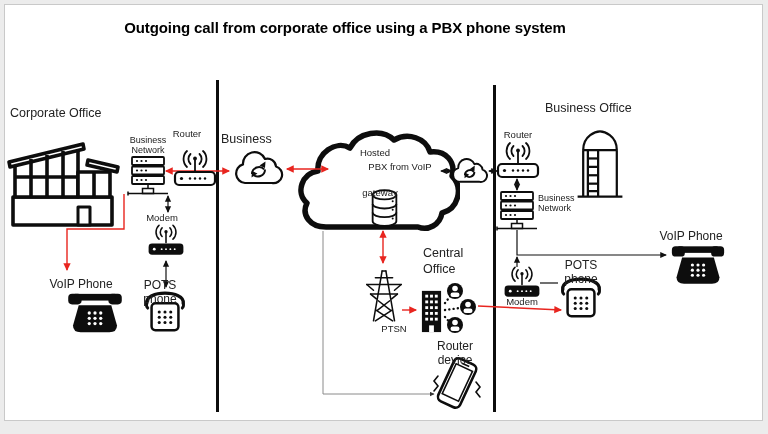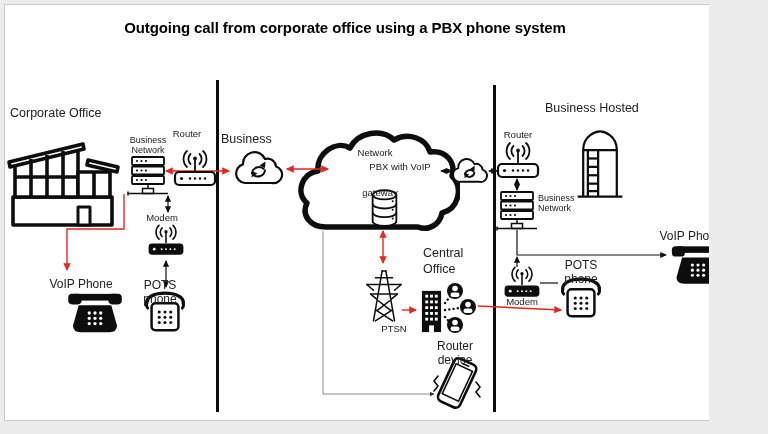--- a/index.html
+++ b/index.html
@@ -1,17 +1,17 @@
 <!DOCTYPE html>
 <html><head>
 <meta charset="utf-8">
 <style>
   html,body{margin:0;padding:0;}
   body{background:#ececec;font-family:"Liberation Sans",sans-serif;}
-  #canvas{position:relative;width:709px;height:434px;background:#ececec;overflow:hidden;}
+  #canvas{position:relative;width:768px;height:434px;background:#ececec;overflow:hidden;}
   #slide{position:absolute;left:4px;top:4px;width:757px;height:415px;background:#ffffff;border:1px solid #c9c9c9;}
   .abs{position:absolute;}
   .lbl{position:absolute;color:#1a1a1a;line-height:1.15;}
   .t-title{font-size:15px;font-weight:bold;text-align:center;letter-spacing:-0.1px;color:#000;}
   .t-section{font-size:12.5px;color:#222;}
   .t-dev{font-size:12px;color:#222;}
   .t-small{font-size:9px;color:#222;line-height:1.1;}
   .t-mid{font-size:9.5px;color:#222;}
   .ctr{text-align:center;}
   .divider{position:absolute;width:3px;background:#0d0d0d;}
@@ -415,27 +415,27 @@
   <div class="lbl t-title" style="left:45px;top:19px;width:600px;">Outgoing call from corporate office using a PBX phone system</div>
 
   <div class="lbl t-section" style="left:10px;top:106px;">Corporate Office</div>
   <div class="lbl t-small ctr" style="left:119px;top:136px;width:58px;">Business Network</div>
   <div class="lbl t-mid ctr" style="left:165px;top:129px;width:44px;">Router</div>
   <div class="lbl t-mid ctr" style="left:140px;top:213px;width:44px;">Modem</div>
   <div class="lbl t-dev ctr" style="left:33px;top:278px;width:96px;">VoIP Phone</div>
   <div class="lbl t-dev ctr" style="left:128px;top:279px;width:64px;">POTS phone</div>
 
   <div class="lbl t-section" style="left:221px;top:132px;">Business</div>
-  <div class="lbl t-mid ctr" style="left:340px;top:148px;width:70px;">Network</div>
-  <div class="lbl t-mid ctr" style="left:355px;top:162px;width:90px;">PBX with VoIP</div>
+  <div class="lbl t-mid ctr" style="left:340px;top:148px;width:70px;">Hosted</div>
+  <div class="lbl t-mid ctr" style="left:355px;top:162px;width:90px;">PBX from VoIP</div>
   <div class="lbl t-mid ctr" style="left:340px;top:188px;width:80px;">gateway</div>
 
   <div class="lbl t-section" style="left:423px;top:245px;width:56px;line-height:1.3;">Central Office</div>
   <div class="lbl t-mid ctr" style="left:372px;top:324px;width:44px;">PTSN</div>
   <div class="lbl t-dev ctr" style="left:418px;top:340px;width:74px;">Router device</div>
 
-  <div class="lbl t-section" style="left:545px;top:101px;">Business Hosted</div>
+  <div class="lbl t-section" style="left:545px;top:101px;">Business Office</div>
   <div class="lbl t-mid ctr" style="left:496px;top:130px;width:44px;">Router</div>
   <div class="lbl t-small" style="left:538px;top:194px;width:42px;">Business Network</div>
   <div class="lbl t-mid ctr" style="left:500px;top:297px;width:44px;">Modem</div>
   <div class="lbl t-dev ctr" style="left:548px;top:259px;width:66px;">POTS phone</div>
   <div class="lbl t-dev ctr" style="left:658px;top:230px;width:66px;">VoIP Phone</div>
 </div>
 
 </body></html>

